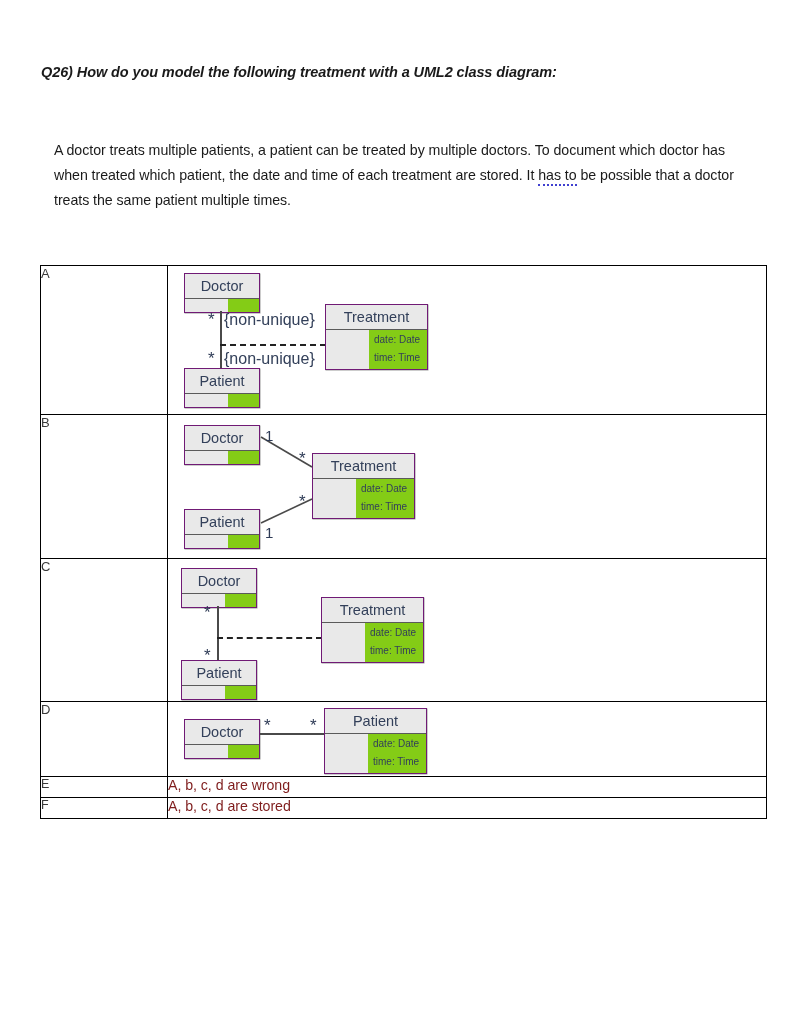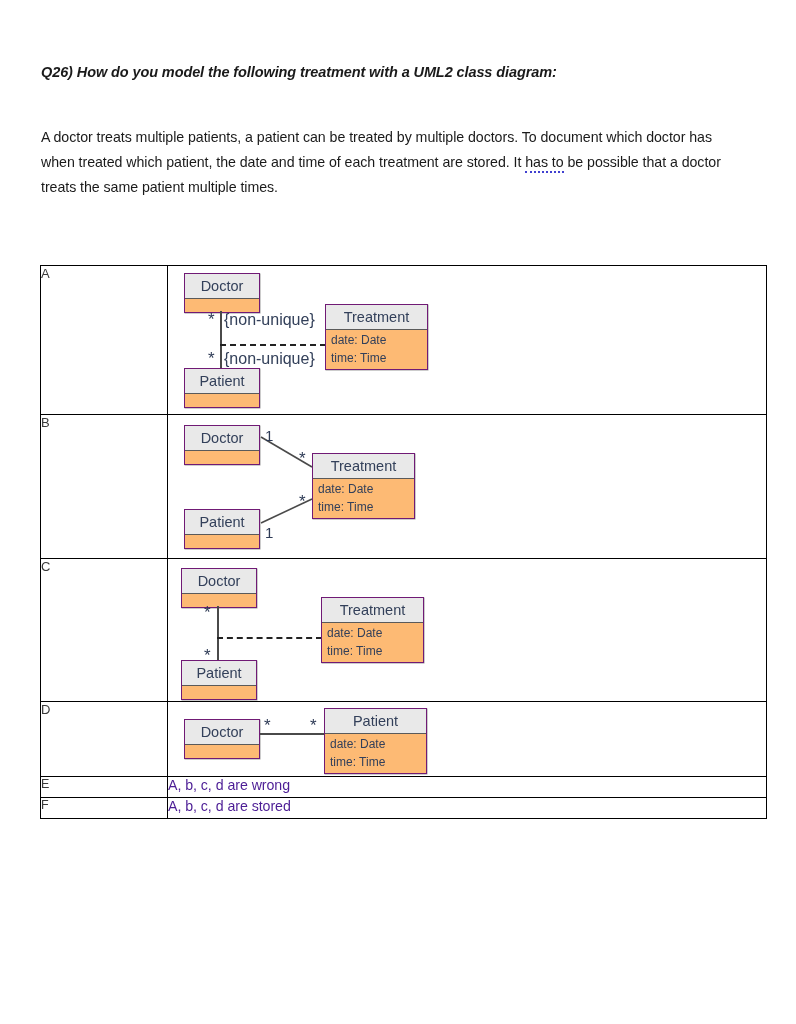--- a/index.html
+++ b/index.html
@@ -26,21 +26,21 @@
   }
   #question-title {
     font-size: 14.5px;
     font-weight: bold;
     font-style: italic;
     letter-spacing: -0.1px;
     line-height: 1.25;
     margin: 0;
   }
   #question-body {
-    margin: 0;
+    margin: 13px;
     position: absolute;
     top: 62px;
     left: 0;
     width: 696px;
     font-size: 14.2px;
     line-height: 25px;
     letter-spacing: -0.05px;
   }
   .spell-underline {
     border-bottom: 2px dotted #4040d0;
@@ -72,21 +72,21 @@
     position: relative;
   }
   .row-a td { height: 148px; }
   .row-b td { height: 143px; }
   .row-c td { height: 142px; }
   .row-d td { height: 74px; }
   .row-e td, .row-f td { height: 20px; }
 
   td.text-cell {
     font-size: 14.2px;
-    color: #4c1d95;
+    color: #7f1d1d;
     padding: 1px 0 0 11px;
     letter-spacing: -0.05px;
     vertical-align: middle;
   }
   .row-e td.label-cell, .row-f td.label-cell {
     padding: 3px 0 0 14px;
     font-size: 12.5px;
   }
 
   
@@ -101,26 +101,27 @@
     text-align: center;
     font-size: 14.5px;
     color: #33405a;
     padding: 3px 0 3px 0;
     border-bottom: 1px solid #5a5a5a;
     box-sizing: border-box;
     line-height: 18px;
     background: #e9e9e9;
   }
   .uml-attrs {
-    font-size: 12px;
+    font-size: 10px;
     color: #33405a;
     padding: 1px 0 2px 5px;
     line-height: 18px;
-    background: #fdba74;
+    background: #84cc16;
     box-sizing: border-box;
+    margin-left: 43px;
   }
   .uml-attrs.empty {
     height: 13px;
     padding: 0;
   }
   .uml-attrs div { white-space: nowrap; }
 
   
   .conn {
     position: absolute;

